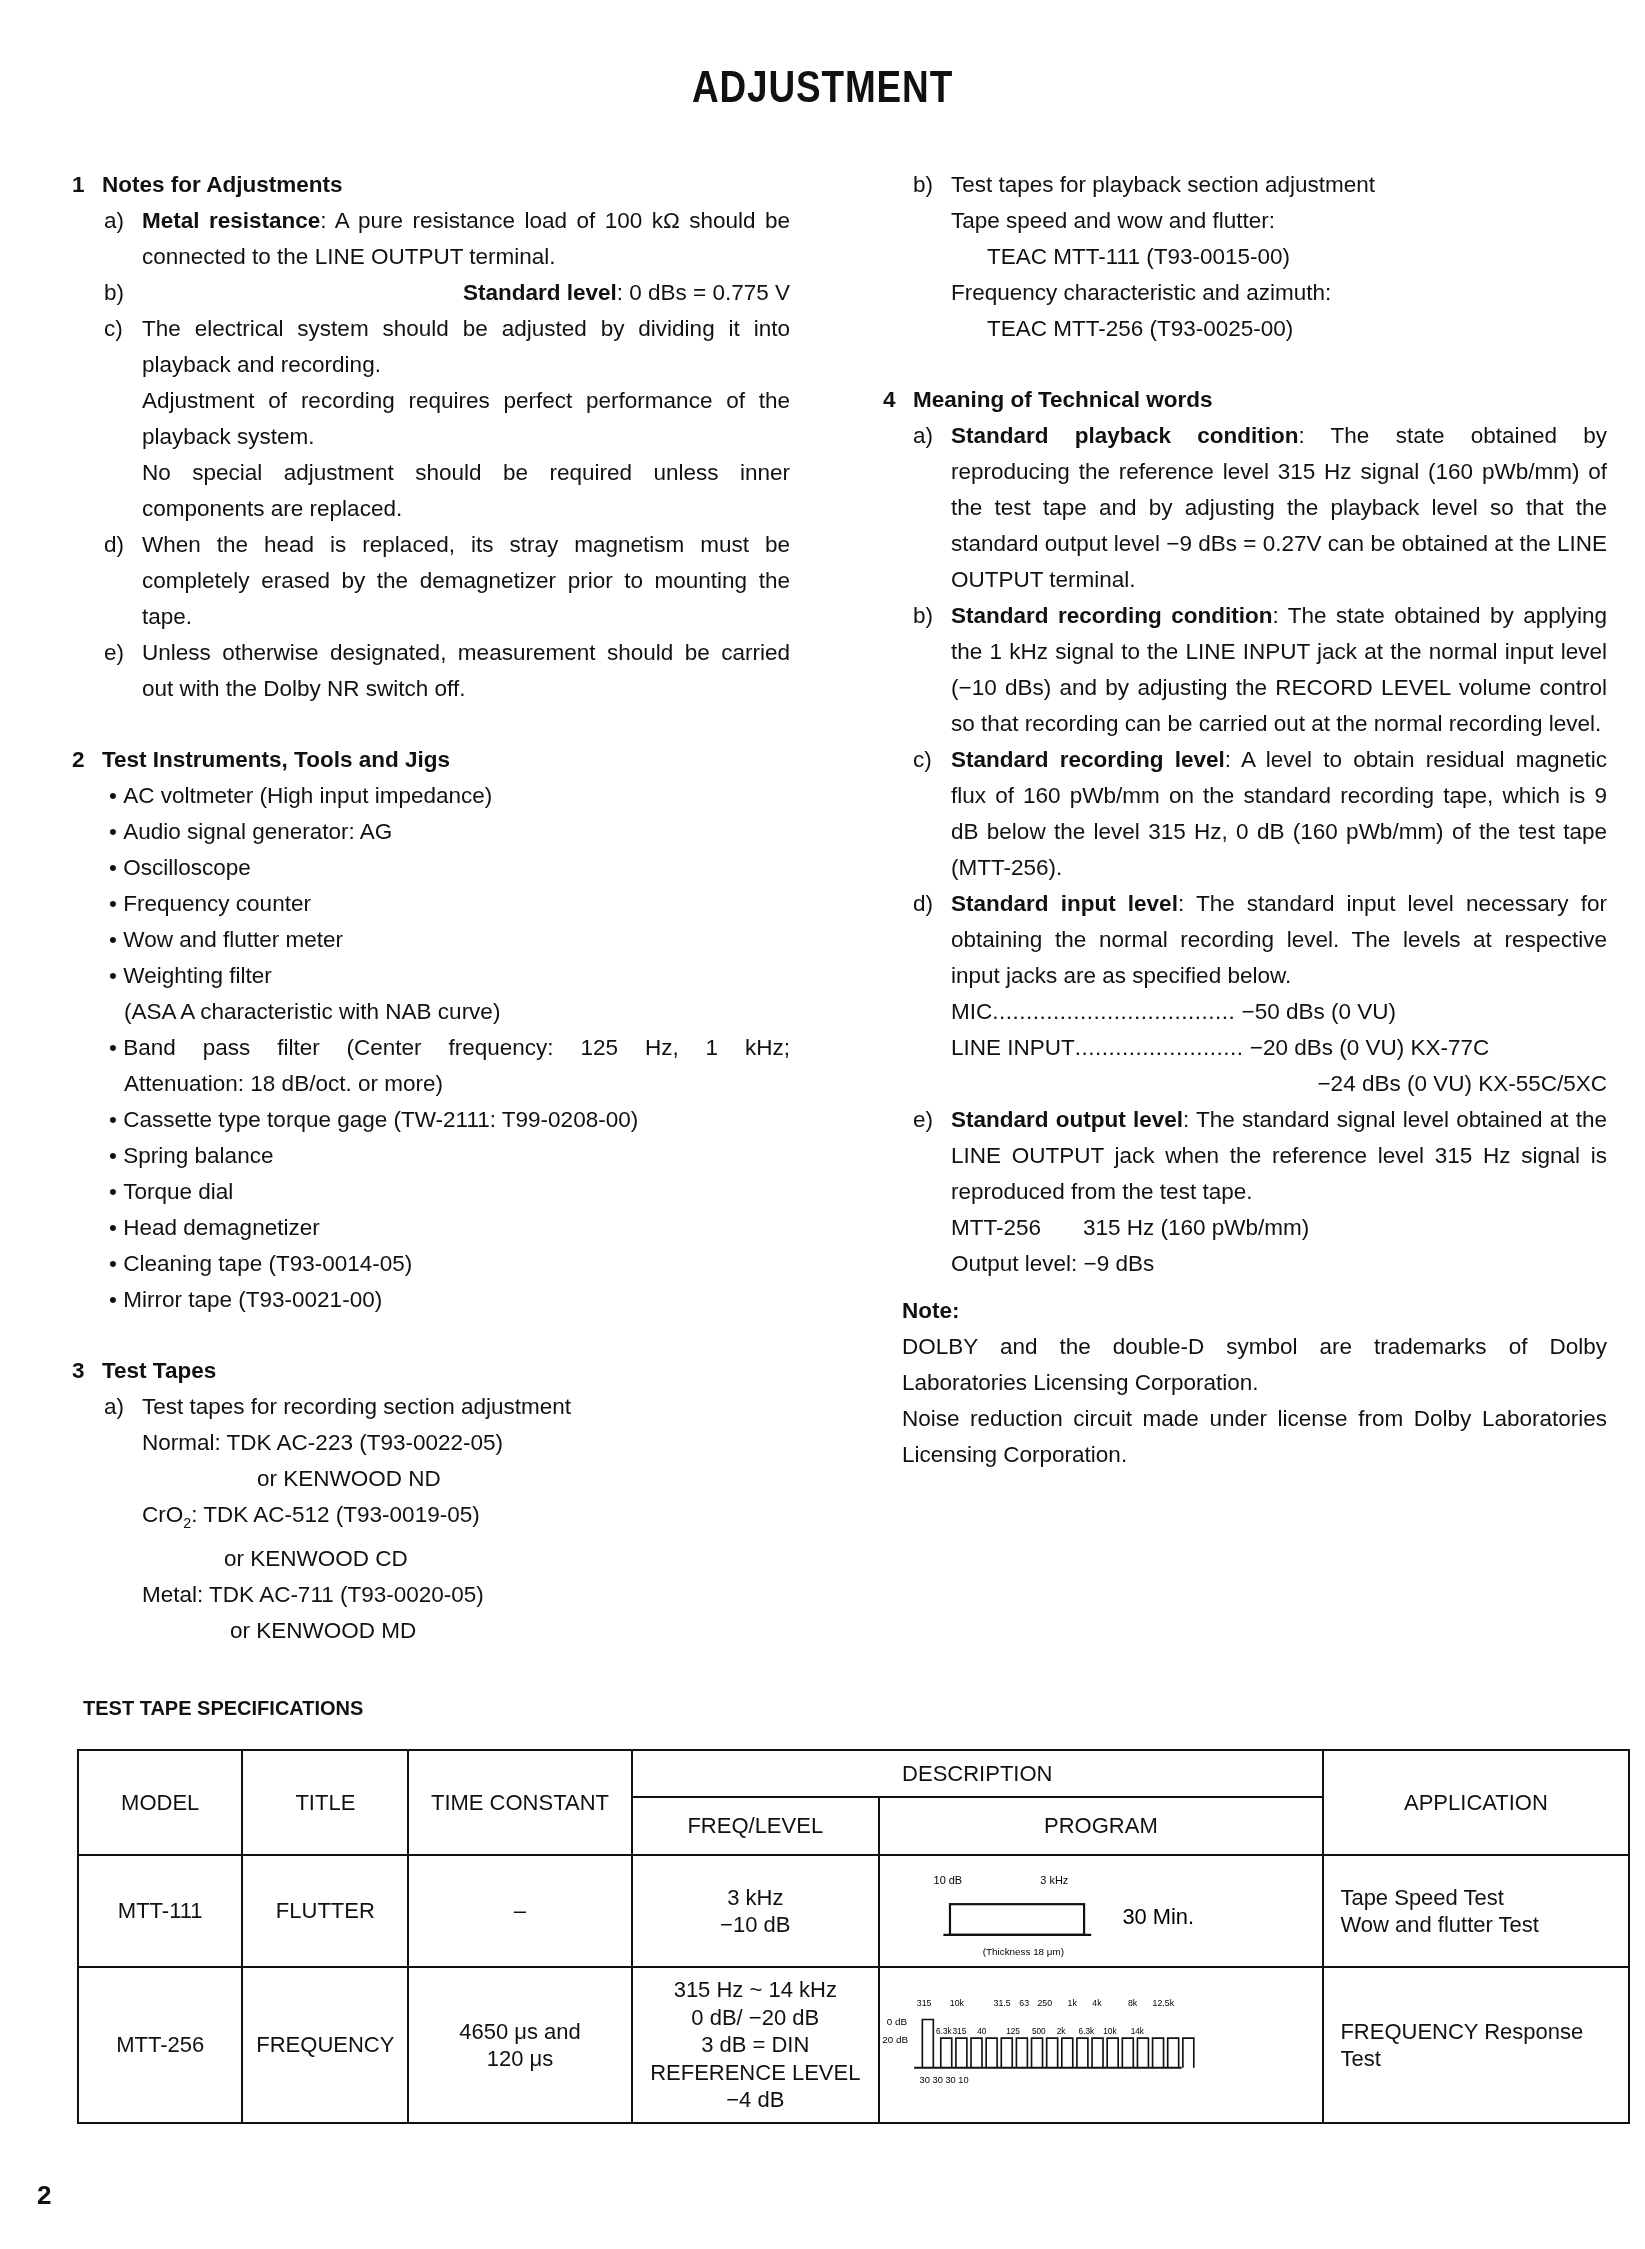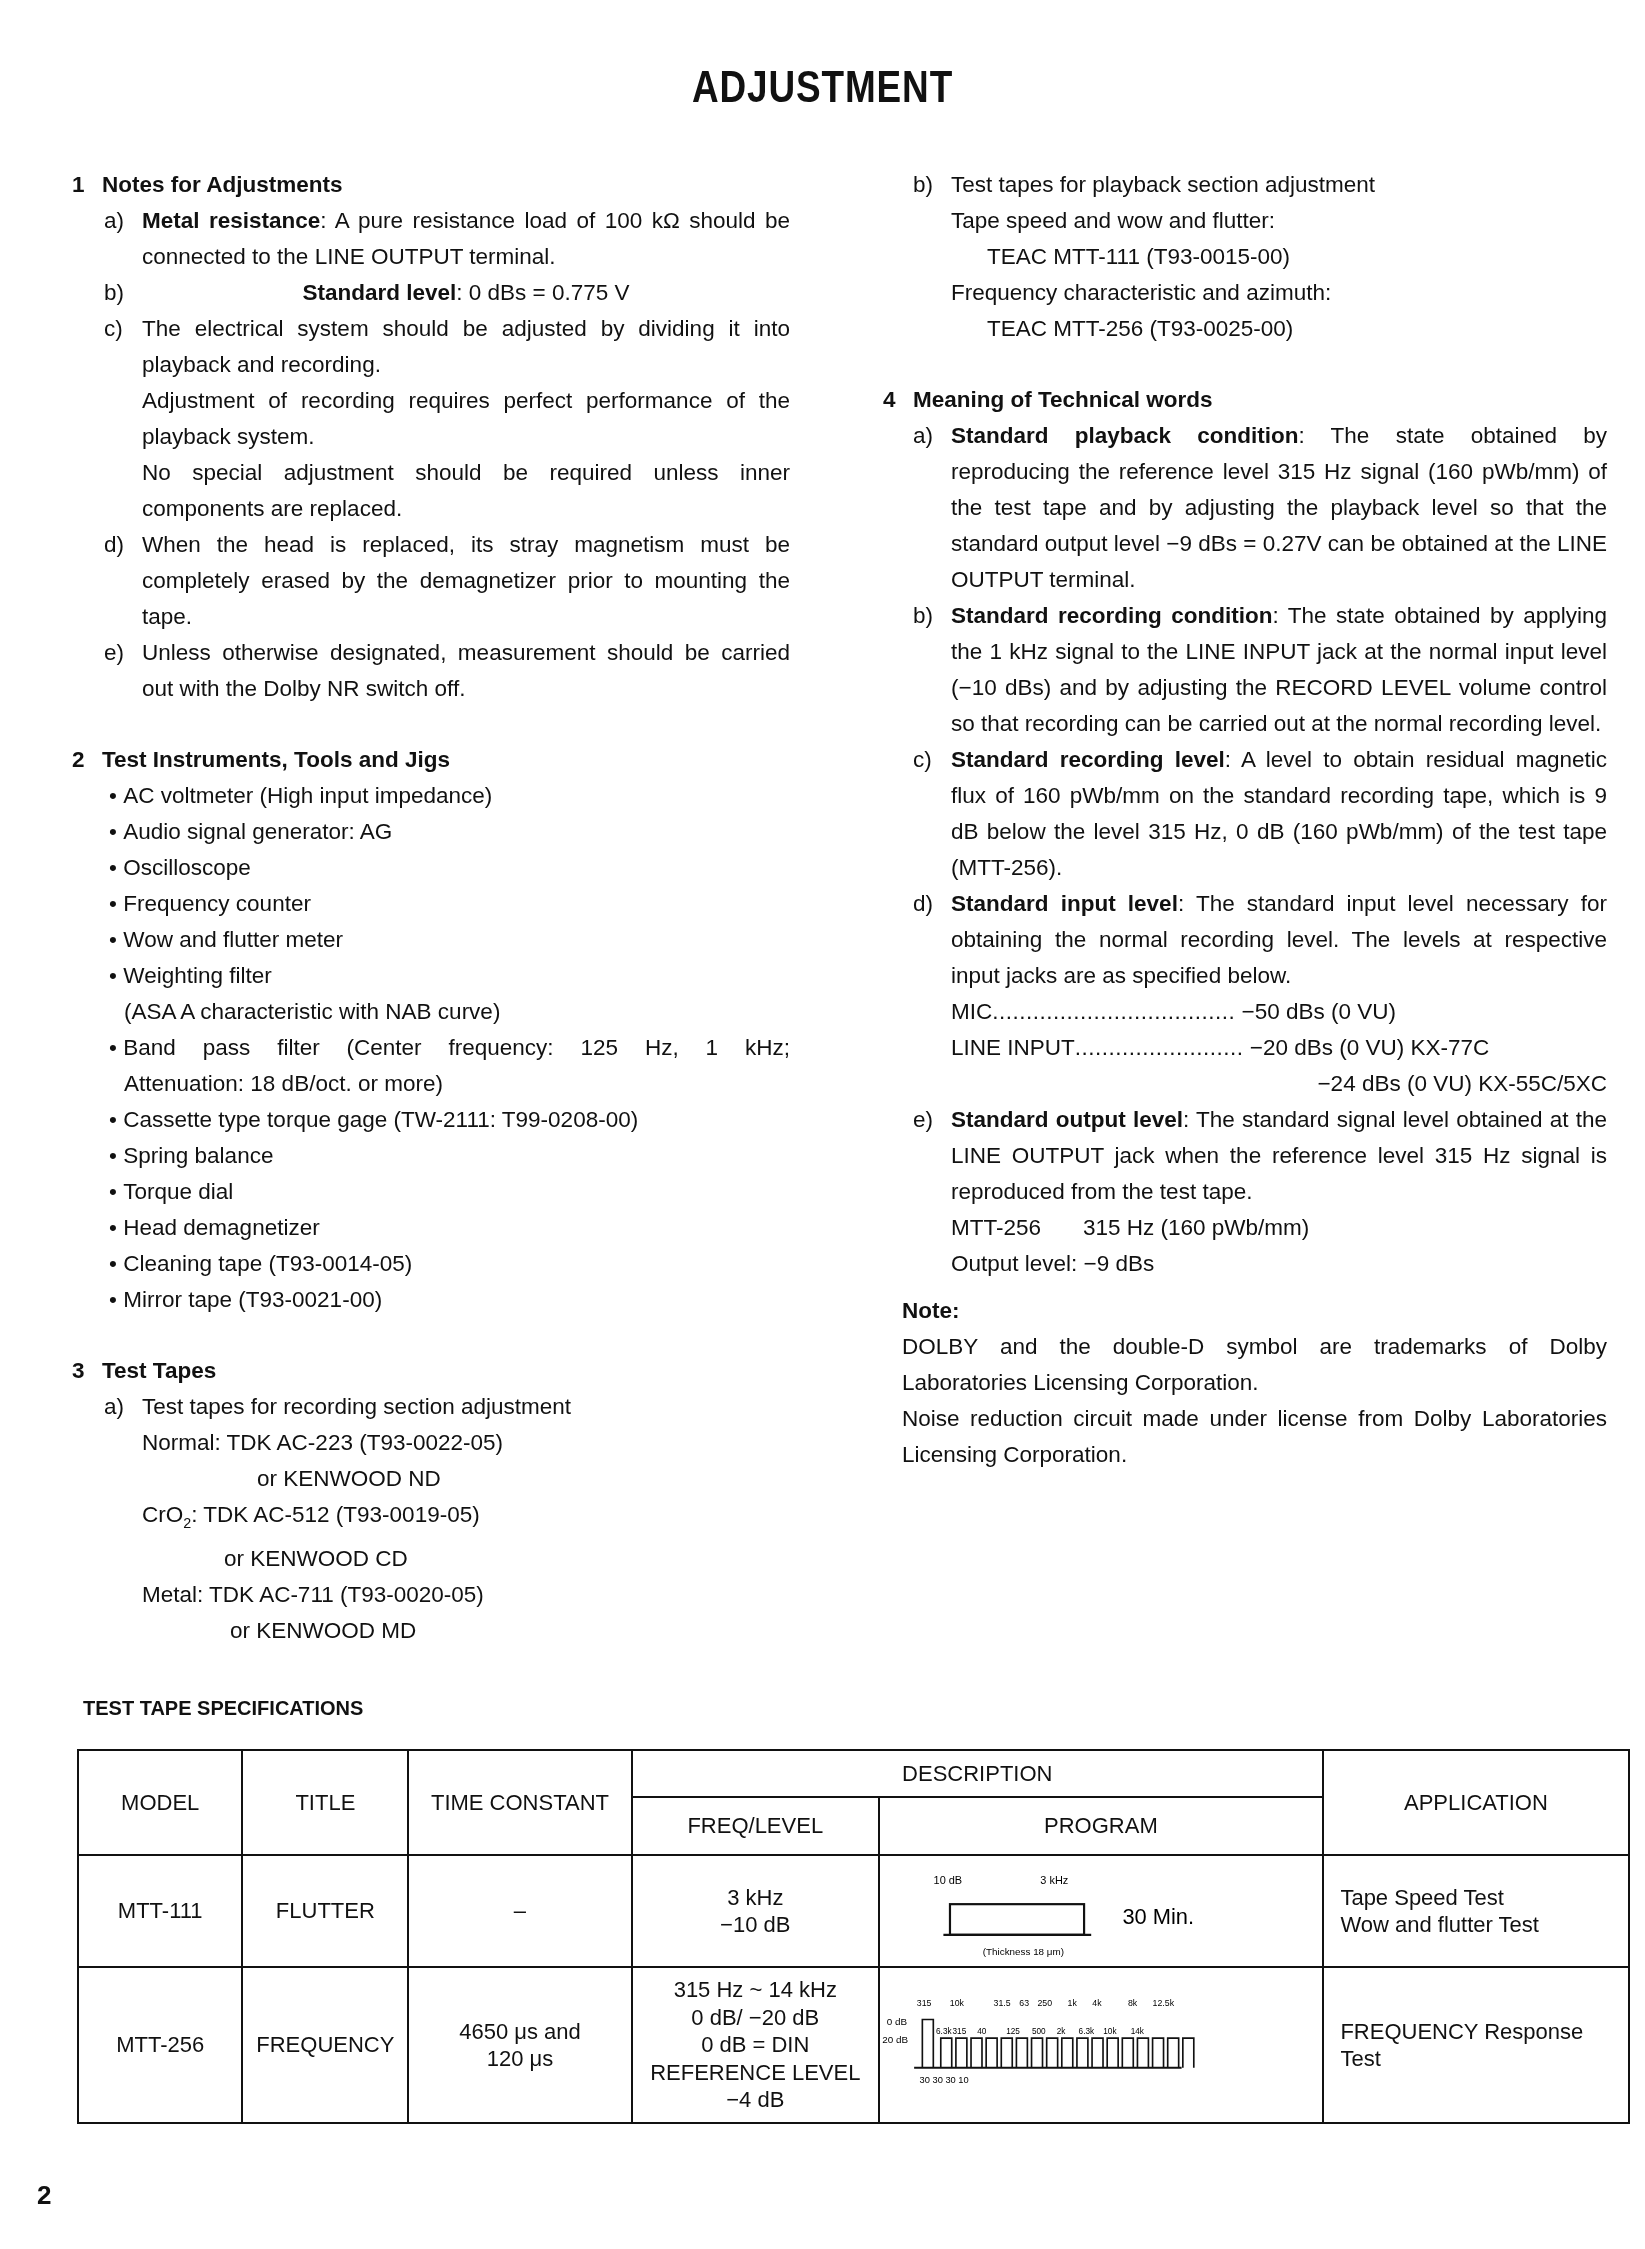--- a/index.html
+++ b/index.html
@@ -41,21 +41,21 @@
   <div class="sec-h">
     <span class="num">1</span>
     <span>Notes for Adjustments</span>
   </div>
   <div class="item" style="padding-left:32px">
     <span class="lbl">a)</span>
     <span class="body"><b>Metal resistance</b><span>: A pure resistance load of 100 kΩ should be connected to the LINE OUTPUT terminal.</span></span>
   </div>
   <div class="item" style="padding-left:32px">
     <span class="lbl">b)</span>
-    <span class="body" style="text-align:center"><b>Standard level</b><span>: 0 dBs = 0.775 V</span></span>
+    <span class="body" style="text-align:right"><b>Standard level</b><span>: 0 dBs = 0.775 V</span></span>
   </div>
   <div class="item" style="padding-left:32px">
     <span class="lbl">c)</span>
     <span class="body">
       <div>The electrical system should be adjusted by dividing it into playback and recording.</div>
       <div>Adjustment of recording requires perfect performance of the playback system.</div>
       <div>No special adjustment should be required unless inner components are replaced.</div>
     </span>
   </div>
   <div class="item" style="padding-left:32px">
@@ -251,21 +251,21 @@
   <tr class="r2">
     <td>MTT-256</td>
     <td>FREQUENCY</td>
     <td class="cell-lines">
       <div>4650 μs and</div>
       <div>120 μs</div>
     </td>
     <td class="cell-lines">
       <div>315 Hz ~ 14 kHz</div>
       <div>0 dB/ −20 dB</div>
-      <div>0 dB = DIN</div>
+      <div>3 dB = DIN</div>
       <div>REFERENCE LEVEL</div>
       <div>−4 dB</div>
     </td>
     <td class="prog">
       <svg id="prog2" width="439" height="148" viewBox="0 0 800 270" style="font-size:40px">
             <text x="10" y="104" font-size="18">0 dB</text>
             <text x="2" y="136" font-size="18">20 dB</text>
             <line x1="60" x2="548" y1="182" y2="182" stroke="#111" stroke-width="4"></line>
             <path d="M75,182 L75,94 L95,94 L95,182" fill="none" stroke="#111" stroke-width="3"></path>
             <path d="M108.6,182 L108.6,128 L128.6,128 L128.6,182" fill="none" stroke="#111" stroke-width="3"></path>

